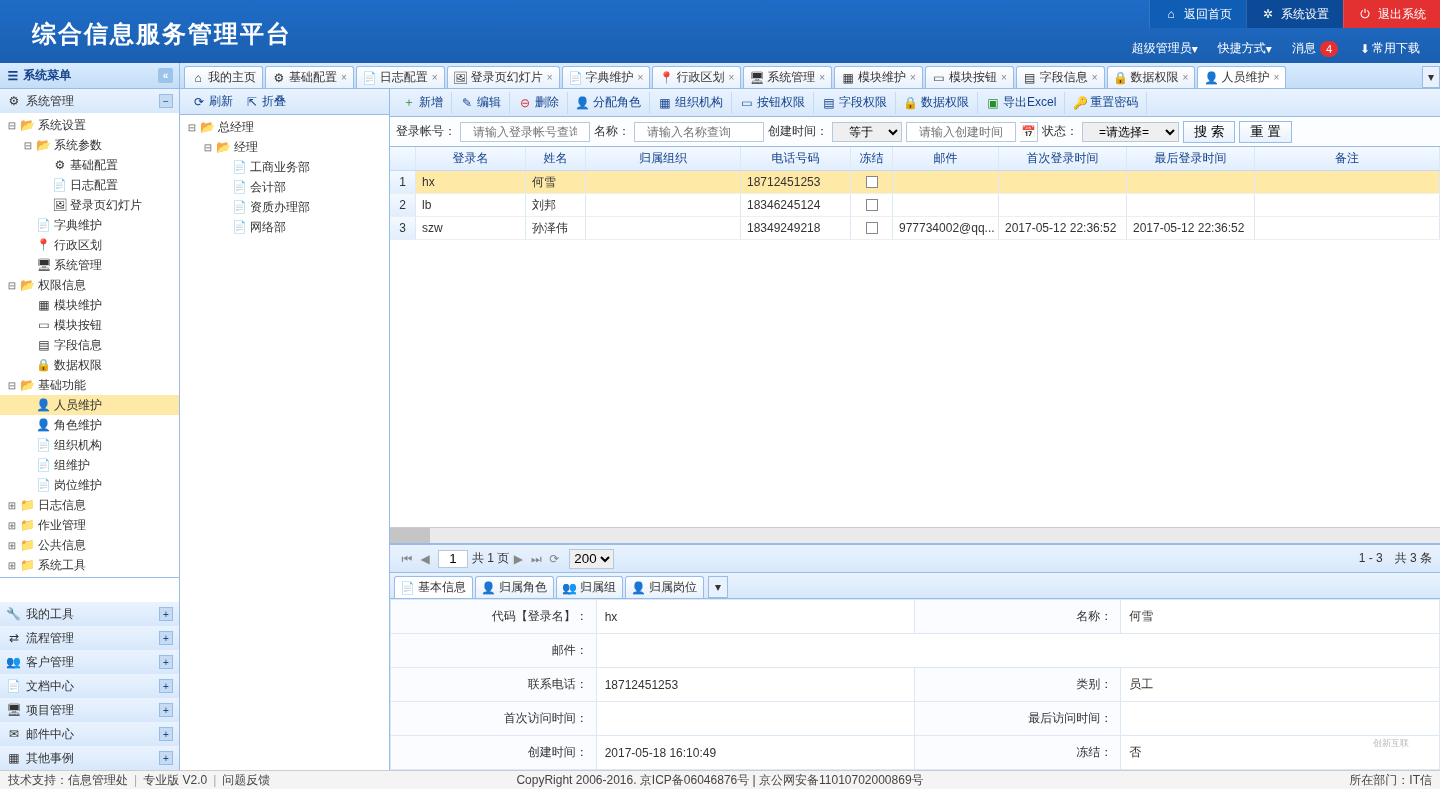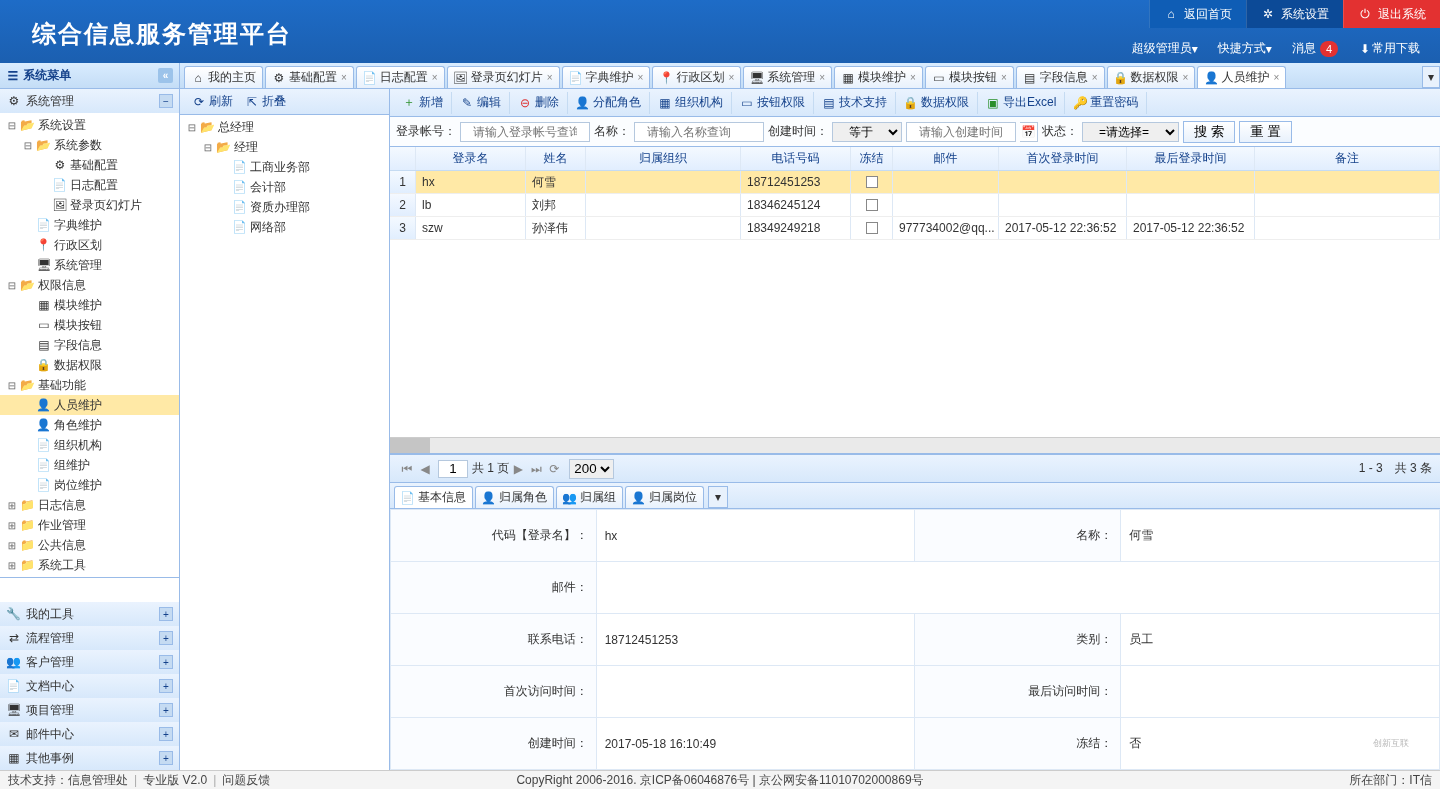--- a/index.html
+++ b/index.html
@@ -106,21 +106,21 @@
 .paging input { width: 30px; text-align: center; border: 1px solid #b5c8de; height: 18px; margin: 0 4px; }
 .paging select { border: 1px solid #b5c8de; height: 20px; margin-left:6px;}
 .paging .info { margin-left: auto; }
 
 
 .detail { border-top: 1px solid #99bbe8; }
 .detail-tabs { height: 26px; background: linear-gradient(to bottom,#eaf3fe,#d7e8fb); border-bottom: 1px solid #99bbe8; display: flex; align-items: flex-end; padding-left: 4px; }
 .detail-tabs .tab { height: 22px; }
 .detail-tabs .dd { width: 20px; height: 22px; border: 1px solid #99bbe8; background: #e8f1fc; display:flex; align-items:center; justify-content:center; margin-left:2px; cursor:pointer;}
 .form-table { width: 100%; border-collapse: collapse; }
-.form-table td { border: 1px solid #dde8f5; height: 25px; padding: 17px 8px; }
+.form-table td { border: 1px solid #dde8f5; height: 25px; padding: 8px 8px; }
 .form-table .lbl { width: 200px; text-align: right; background: #fafcff; color:#333; }
 .form-table .val { width: 310px; }
 
 
 .footer { height: 19px; background: #f4f4f4; border-top: 1px solid #ccc; display: flex; align-items: center; padding: 0 8px; font-size: 12px; color:#444; position:relative;}
 .footer .sep { margin: 0 6px; color: #aaa; }
 .footer .center { position:absolute; left:50%; transform:translateX(-50%);}
 .footer .right { margin-left: auto; }
 .logo-mark { position:absolute; right:4px; bottom:22px; width:90px; height:30px; opacity:0.6; font-size:9px; color:#888; text-align:center;}
 
@@ -469,21 +469,21 @@
           <div class="tb-btn">
               <span class="ico">▦</span>
               <span>组织机构</span>
             </div>
           <div class="tb-btn">
               <span class="ico">▭</span>
               <span>按钮权限</span>
             </div>
           <div class="tb-btn">
               <span class="ico">▤</span>
-              <span>技术支持</span>
+              <span>字段权限</span>
             </div>
           <div class="tb-btn">
               <span class="ico">🔒</span>
               <span>数据权限</span>
             </div>
           <div class="tb-btn">
               <span class="ico" style="color:#2a8f2a">▣</span>
               <span>导出Excel</span>
             </div>
           <div class="tb-btn">

